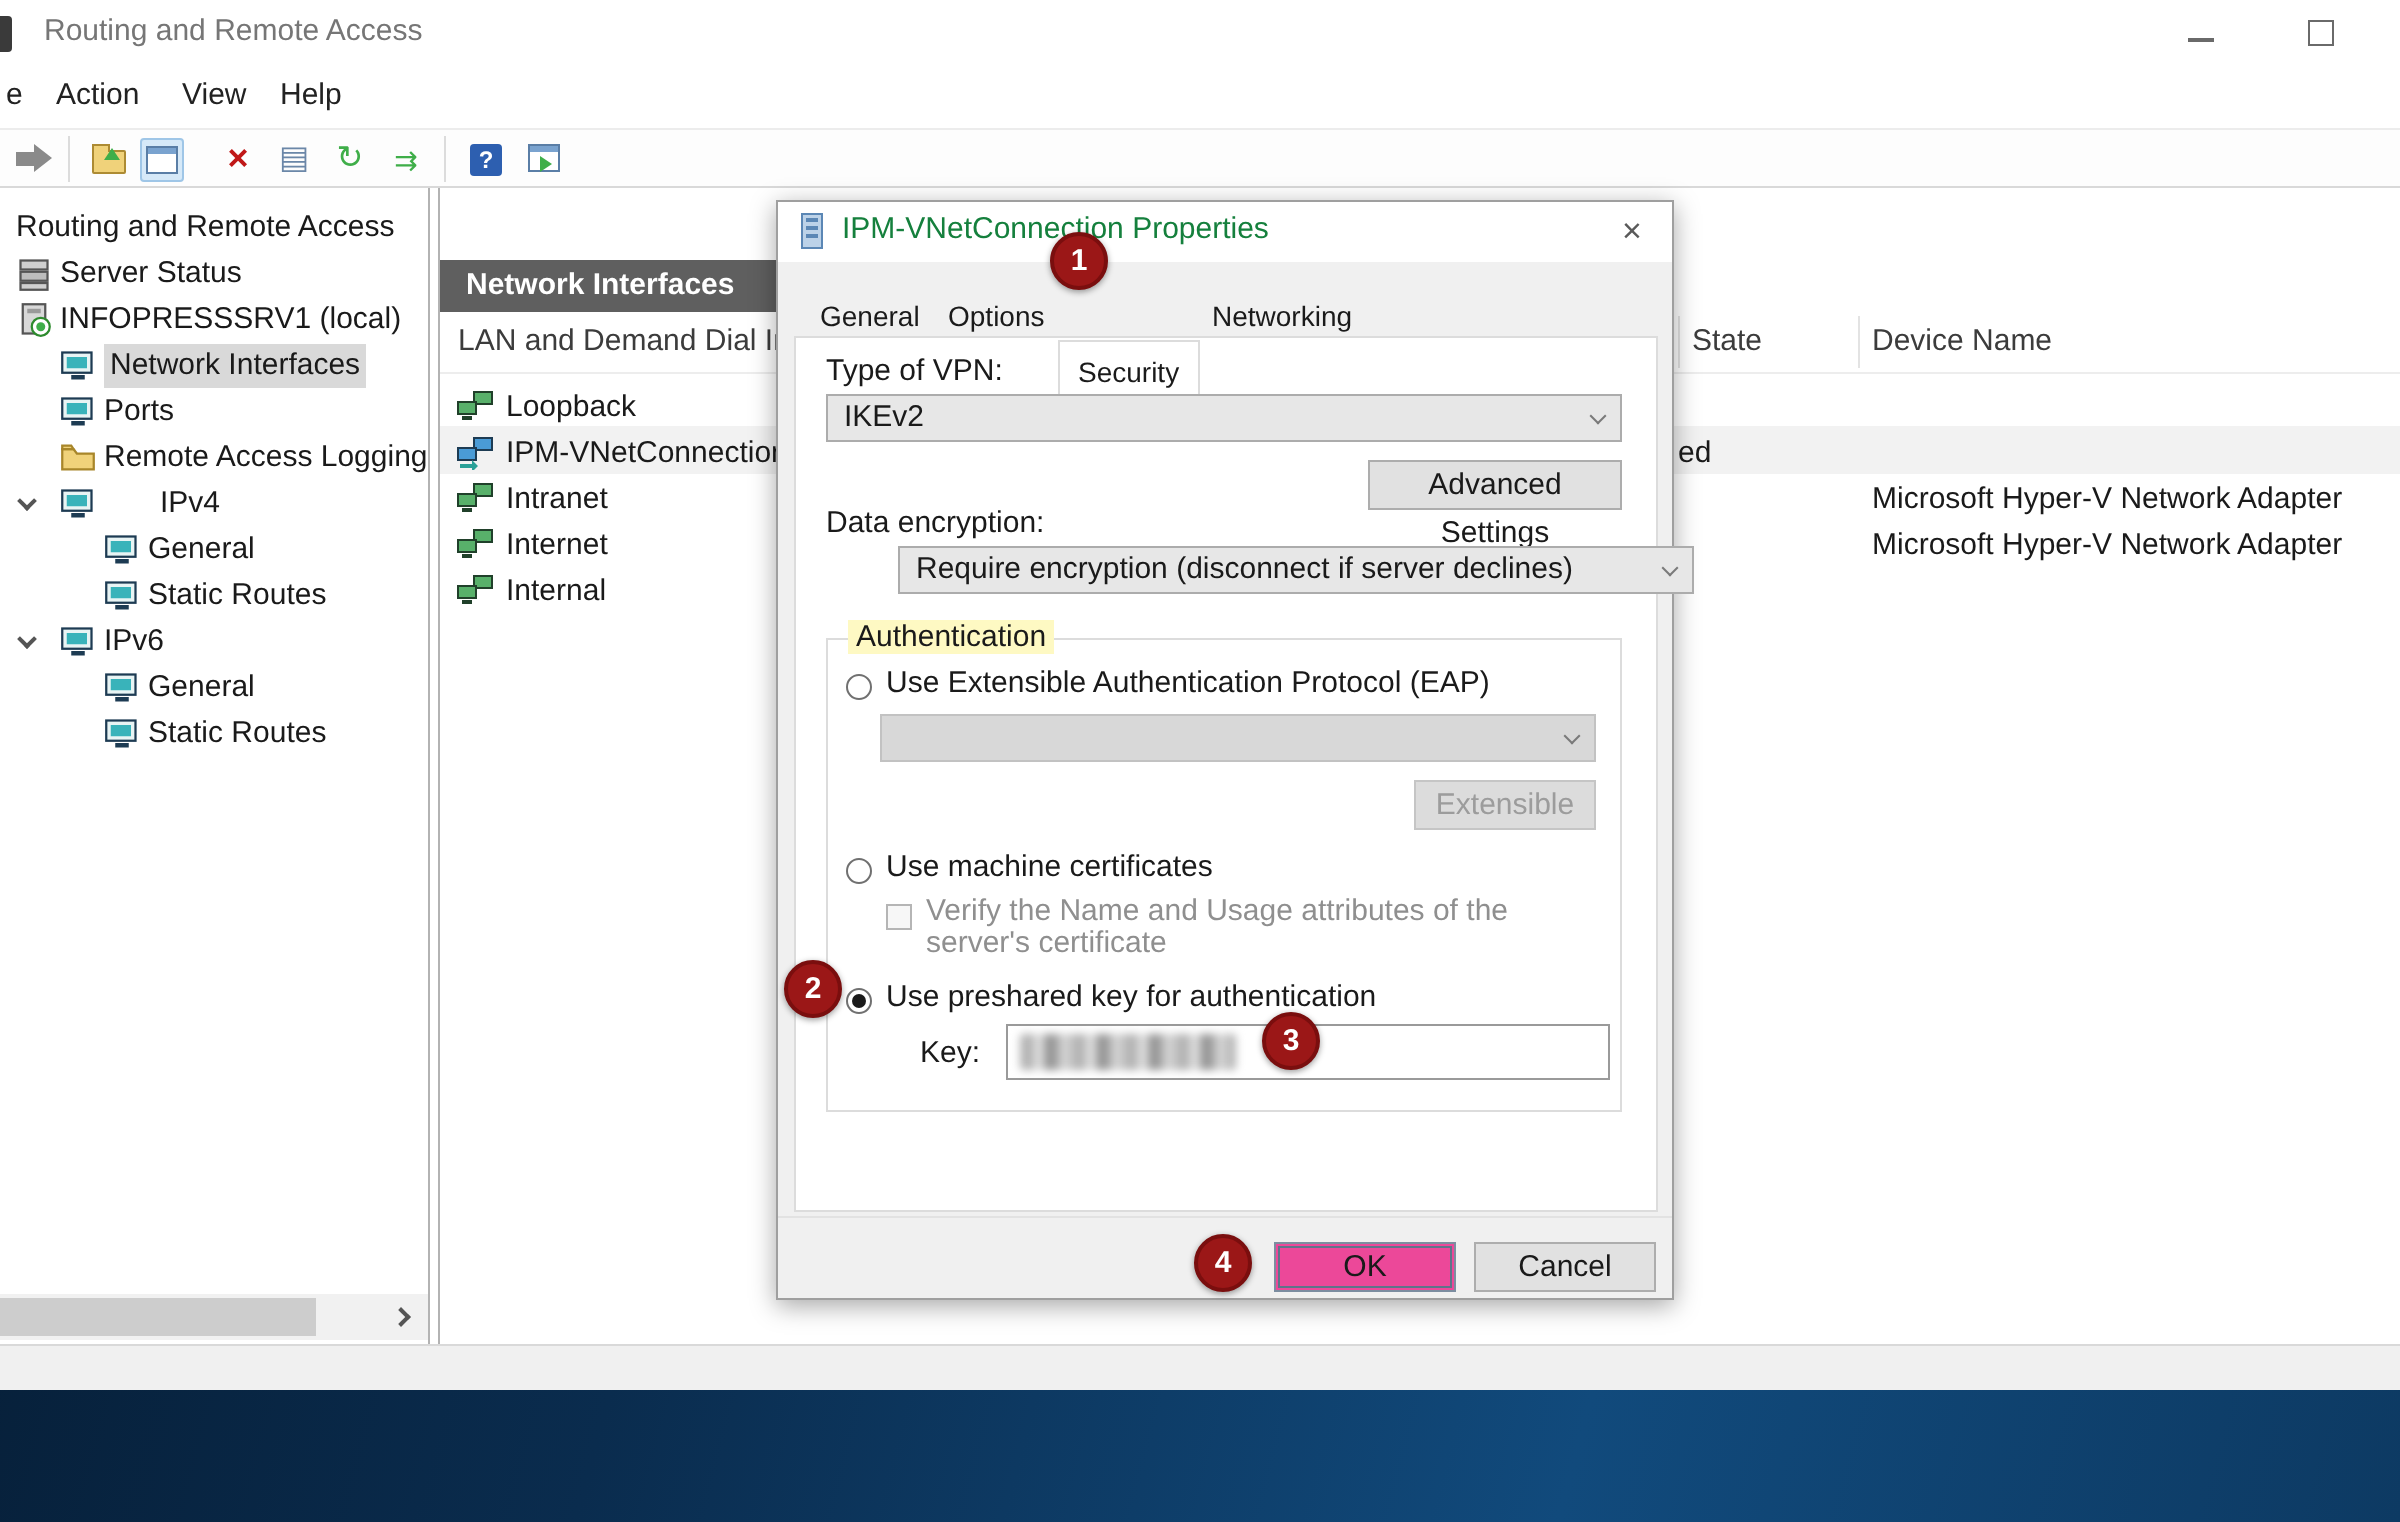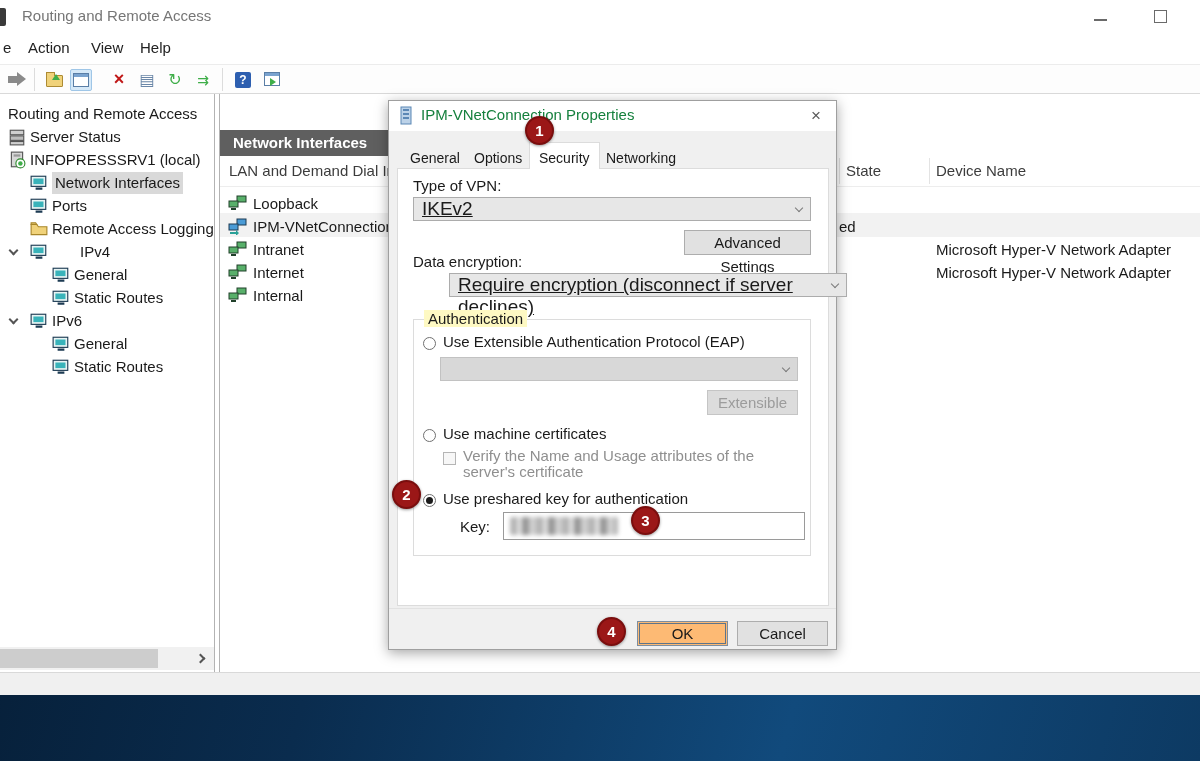--- a/index.html
+++ b/index.html
@@ -73,37 +73,37 @@
   
   #dlg { position:absolute; left:388px; top:100px; width:449px; height:550px; background:#f0f0f0; border:1px solid #9f9f9f; box-shadow:0 3px 12px rgba(0,0,0,.35); }
   #dlg-titlebar { position:absolute; left:0; top:0; width:447px; height:30px; background:#fff; }
   #dlg-title { position:absolute; left:32px; top:5px; color:#15803d; font-size:15px; }
   #dlg-close { position:absolute; right:8px; top:3px; width:24px; height:24px; text-align:center; line-height:24px; color:#5a5a5a; font-size:17px; }
   .tab { position:absolute; top:46px; height:22px; line-height:22px; padding:0 9px; font-size:14px; color:#1a1a1a; }
   .tab-active { top:41px; height:27px; line-height:30px; background:#fff; border:1px solid #dcdcdc; border-bottom:none; z-index:3; }
   #dlg-page { position:absolute; left:8px; top:67px; width:432px; height:438px; background:#fff; border:1px solid #dcdcdc; z-index:2; }
   
   .lbl { position:absolute; font-size:15px; color:#1a1a1a; }
-  .ddl { position:absolute; height:24px; background:#e7e7e7; border:1px solid #acacac; line-height:22px; padding-left:8px; font-size:19px;text-decoration:underline; }
+  .ddl { position:absolute; height:24px; background:#e7e7e7; border:1px solid #acacac; line-height:22px; padding-left:8px; font-size:15px; }
   .ddl .dchev { position:absolute; right:8px; top:7px; width:6px; height:6px; border-right:1px solid #7a7a7a; border-bottom:1px solid #7a7a7a; transform:rotate(45deg); }
   .ddl-disabled { background:#d8d8d8; border:1px solid #c2c2c2; }
   .btn { position:absolute; background:#e1e1e1; border:1px solid #adadad; text-align:center; font-size:15px; color:#1a1a1a; }
   .btn-disabled { background:#dcdcdc; border:1px solid #c5c5c5; color:#9c9c9c; }
   .grp { position:absolute; border:1px solid #dcdcdc; }
   .grp-legend { position:absolute; left:10px; top:-10px; background:#fef9c3; padding:0 4px; font-size:15px; }
   .radio { position:absolute; width:13px; height:13px; border:1px solid #707070; border-radius:50%; background:#fff; }
   .radio-on:after { content:""; position:absolute; left:2px; top:2px; width:7px; height:7px; border-radius:50%; background:#1a1a1a; }
   .checkbox { position:absolute; width:13px; height:13px; border:1px solid #b5b5b5; background:#f7f7f7; }
   .gray-text { color:#8f8f8f; }
   #key-input { position:absolute; left:97px; top:258px; width:302px; height:28px; background:#fff; border:1px solid #9a9a9a; }
   #key-blur { position:absolute; left:6px; top:4px; width:108px; height:18px; border-radius:2px;
     background:repeating-linear-gradient(90deg,#b5b5b5 0 7px,#dedede 7px 12px,#989898 12px 19px,#cfcfcf 19px 26px);
     filter:blur(2px); }
   #dlg-footer { position:absolute; left:0; top:507px; width:447px; height:41px; background:#f0f0f0; border-top:1px solid #e2e2e2; }
-  #btn-ok { left:248px; top:12px; width:91px; height:25px; outline:1px solid #5e748a; outline-offset:-3px; border:1px solid #7c8da0; position:absolute; background:#fdba74; text-align:center; line-height:24px; font-size:15px;}
+  #btn-ok { left:248px; top:12px; width:91px; height:25px; outline:1px solid #5e748a; outline-offset:-3px; border:1px solid #7c8da0; position:absolute; background:#ec4899; text-align:center; line-height:24px; font-size:15px;}
   #btn-cancel { left:348px; top:12px; width:91px; height:25px; position:absolute; background:#e1e1e1; border:1px solid #adadad; text-align:center; line-height:24px; font-size:15px; }
 
   
   .badge { position:absolute; width:29px; height:29px; border-radius:50%; background:#9b1717; border:2px solid #7a0e0e;
     color:#fff; font-weight:bold; font-size:15px; text-align:center; line-height:26px; z-index:60; box-shadow:0 1px 3px rgba(0,0,0,.4); }
 </style>
 </head>
 <body>
 
 <div id="stage">
@@ -344,21 +344,21 @@
           <rect x="4" y="3" width="6" height="2" fill="#5b87b5"></rect>
           <rect x="4" y="7" width="6" height="2" fill="#5b87b5"></rect>
           <rect x="4" y="11" width="6" height="2" fill="#5b87b5"></rect>
         </svg>
       <div id="dlg-title">IPM-VNetConnection Properties</div>
       <div id="dlg-close">×</div>
     </div>
 
     <div class="tab" style="left:12px;">General</div>
     <div class="tab" style="left:76px;">Options</div>
-    <div class="tab tab-active" style="left:140px;">Security</div>
+    <div class="tab tab-active" style="left:140px;margin-top:28px;">Security</div>
     <div class="tab" style="left:208px;">Networking</div>
 
     <div id="dlg-page">
       <div class="lbl" style="left:15px; top:8px;">Type of VPN:</div>
       <div class="ddl" style="left:15px; top:28px; width:398px;">
         <span>IKEv2</span>
         <span class="dchev"></span>
       </div>
       <div class="btn" style="left:286px; top:61px; width:127px; height:25px; line-height:24px;">Advanced Settings</div>
 

